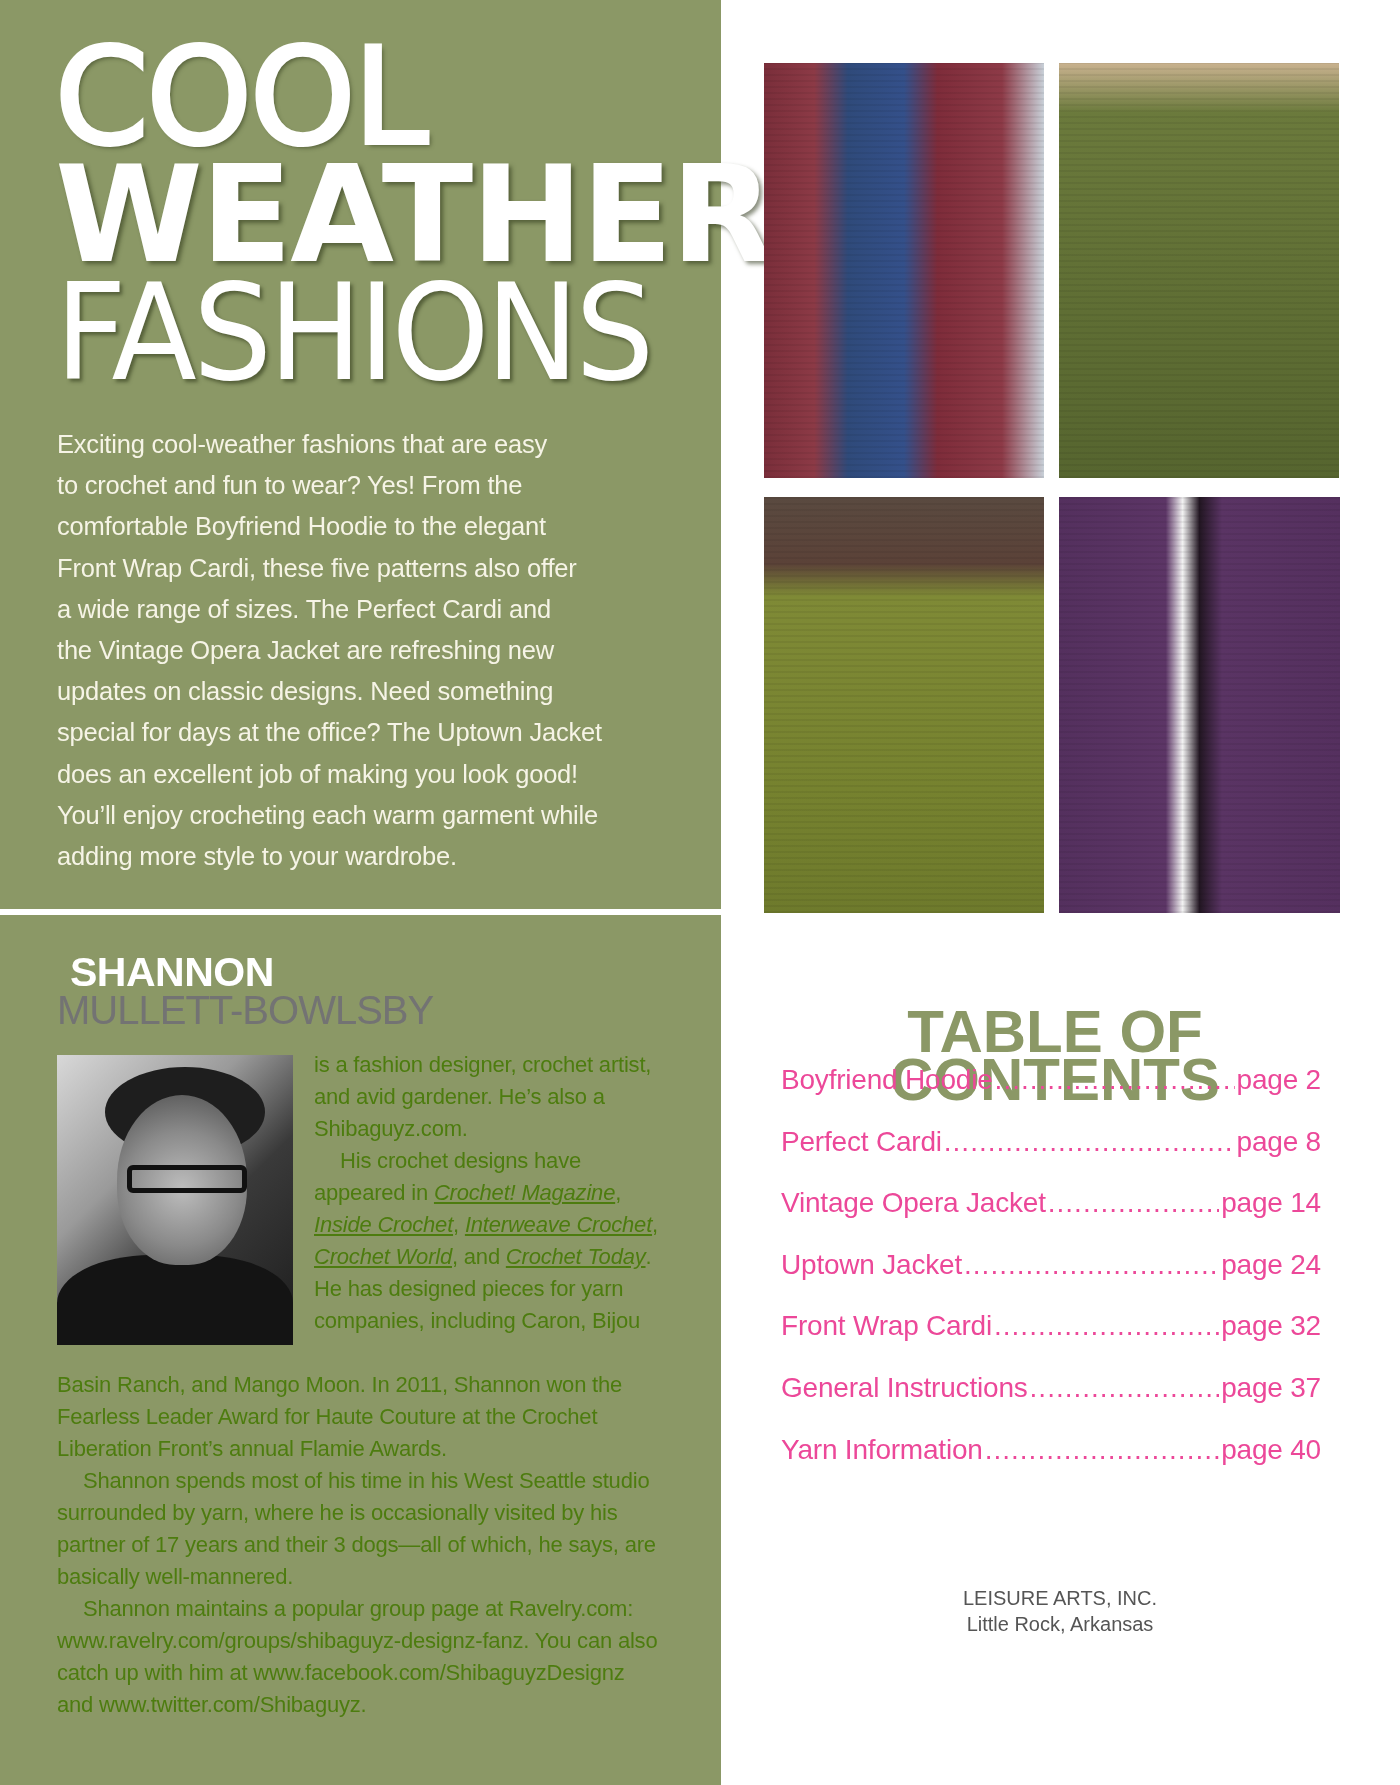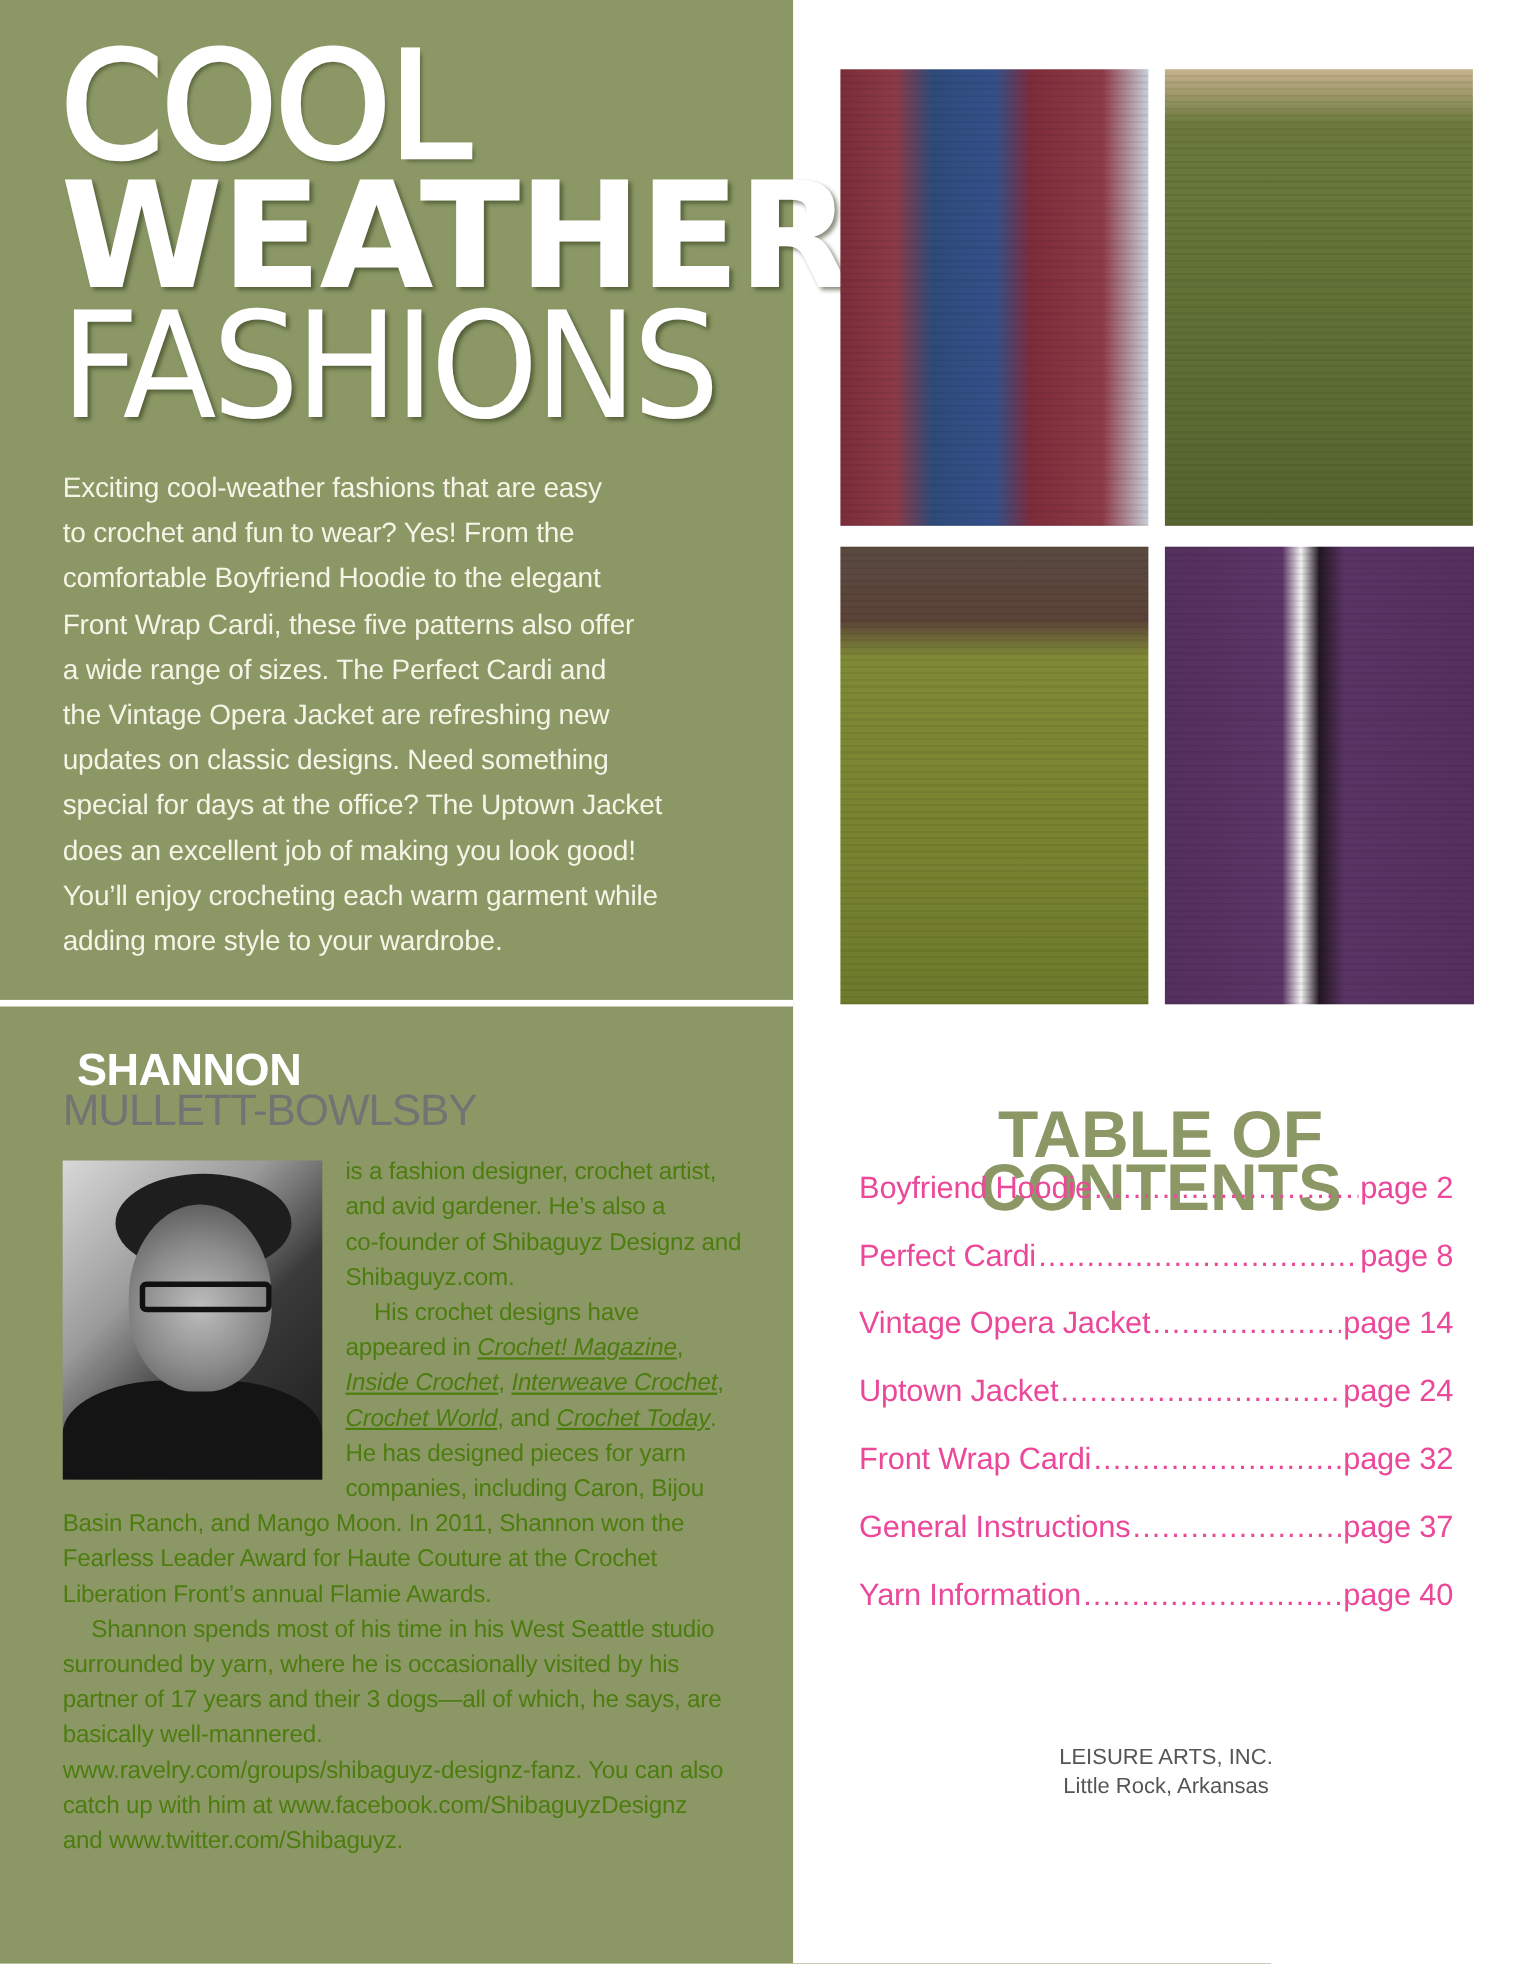--- a/index.html
+++ b/index.html
@@ -72,38 +72,38 @@
 <div class="author-photo" title="Portrait of Shannon Mullett-Bowlsby">
   <div class="body"></div>
   <div class="hair"></div>
   <div class="head"></div>
   <div class="glasses"></div>
 </div>
 
 <div class="bio bio-side">
   <span>is a fashion designer, crochet artist,</span>
   <span>and avid gardener. He’s also a</span>
-  <span>co-founder of Shibaguyz Designz and</span>
   <span>Shibaguyz.com.</span>
   <span class="indent">His crochet designs have</span>
   <span><span style="display:inline">appeared in </span><em>Crochet! Magazine</em><span style="display:inline">,</span></span>
   <span><em>Inside Crochet</em><span style="display:inline">, </span><em>Interweave Crochet</em><span style="display:inline">,</span></span>
   <span><em>Crochet World</em><span style="display:inline">, and </span><em>Crochet Today</em><span style="display:inline">.</span></span>
   <span>He has designed pieces for yarn</span>
   <span>companies, including Caron, Bijou</span>
 </div>
 
 <div class="bio bio-full">
   <span>Basin Ranch, and Mango Moon. In 2011, Shannon won the</span>
   <span>Fearless Leader Award for Haute Couture at the Crochet</span>
   <span>Liberation Front’s annual Flamie Awards.</span>
   <span class="indent">Shannon spends most of his time in his West Seattle studio</span>
   <span>surrounded by yarn, where he is occasionally visited by his</span>
   <span>partner of 17 years and their 3 dogs—all of which, he says, are</span>
   <span>basically well-mannered.</span>
+  <span class="indent">Shannon maintains a popular group page at Ravelry.com:</span>
   <span>www.ravelry.com/groups/shibaguyz-designz-fanz. You can also</span>
   <span>catch up with him at www.facebook.com/ShibaguyzDesignz</span>
   <span>and www.twitter.com/Shibaguyz.</span>
 </div>
 
 <div class="photo p1" title="Front Wrap Cardi in burgundy over blue blouse">
     <div class="shade"></div>
   </div>
 <div class="photo p2" title="Boyfriend Hoodie in olive green">
     <div class="shade"></div>

